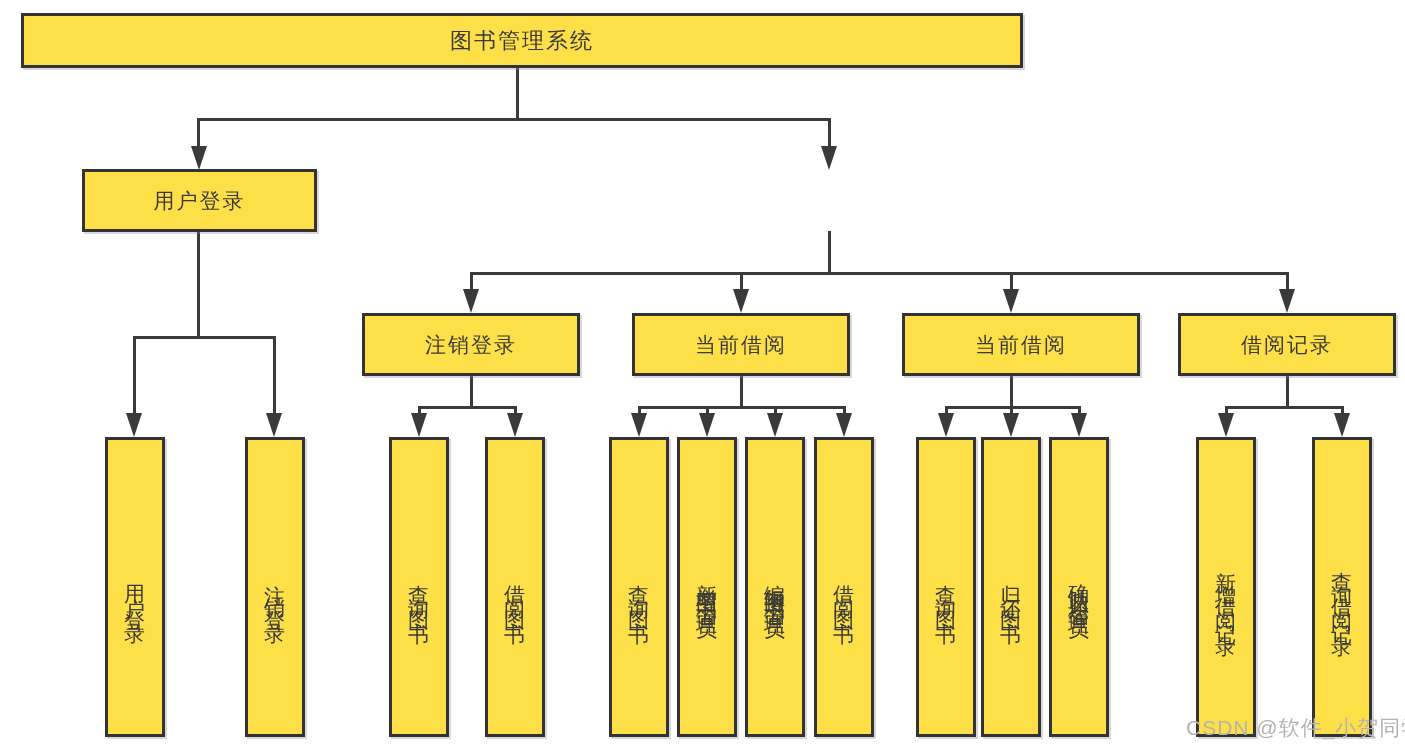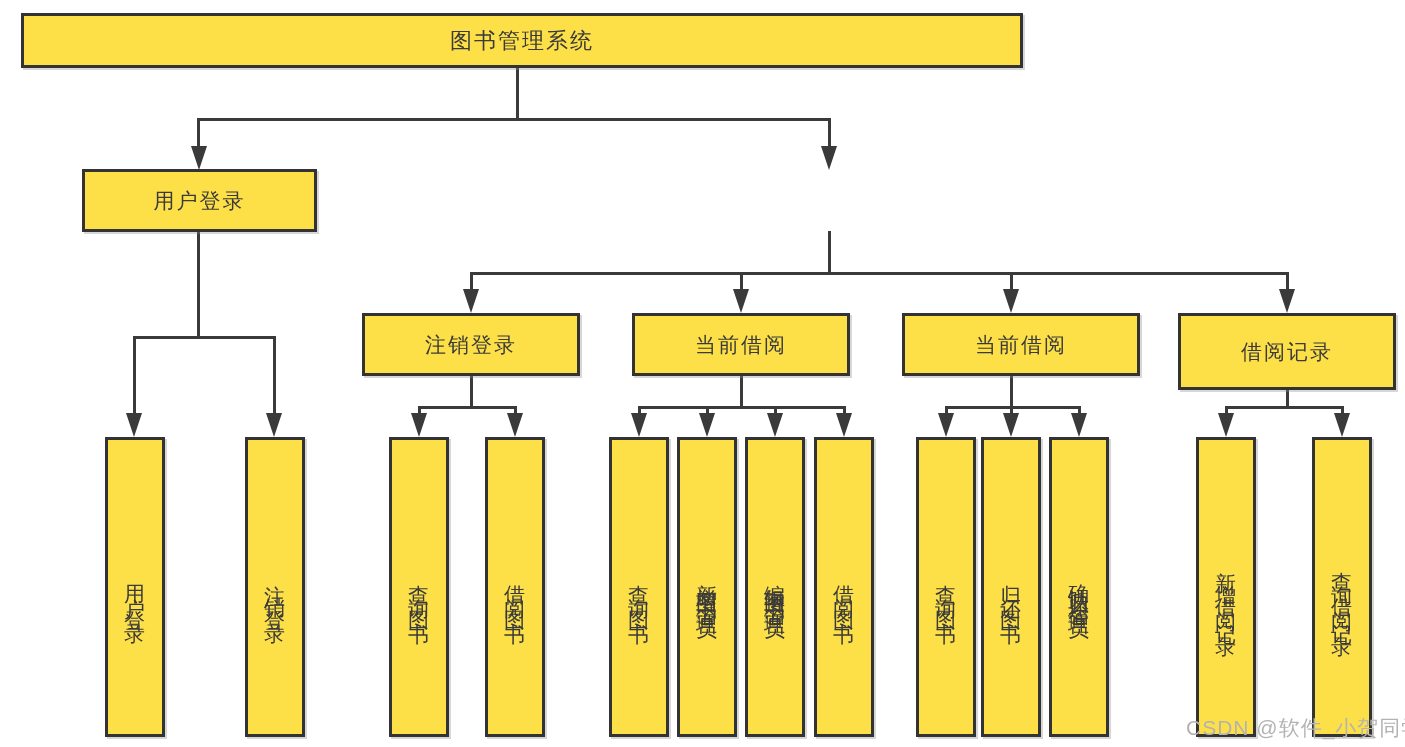--- a/index.html
+++ b/index.html
@@ -105,21 +105,21 @@
 
   <div class="node" style="left:362px;top:313px;width:218px;height:63px">
     <span class="hlabel">注销登录</span>
   </div>
   <div class="node" style="left:632px;top:313px;width:218px;height:63px">
     <span class="hlabel">当前借阅</span>
   </div>
   <div class="node" style="left:902px;top:313px;width:238px;height:63px">
     <span class="hlabel">当前借阅</span>
   </div>
-  <div class="node" style="left:1178px;top:313px;width:218px;height:77px">
+  <div class="node" style="left:1178px;top:313px;width:218px;height:63px">
     <span class="hlabel">借阅记录</span>
   </div>
 
   <div class="node leaf" style="left:105px">
     <span class="vlabel wide">用户登录</span>
   </div>
   <div class="node leaf" style="left:245px">
     <span class="vlabel wide">注销登录</span>
   </div>
   <div class="node leaf" style="left:389px">

